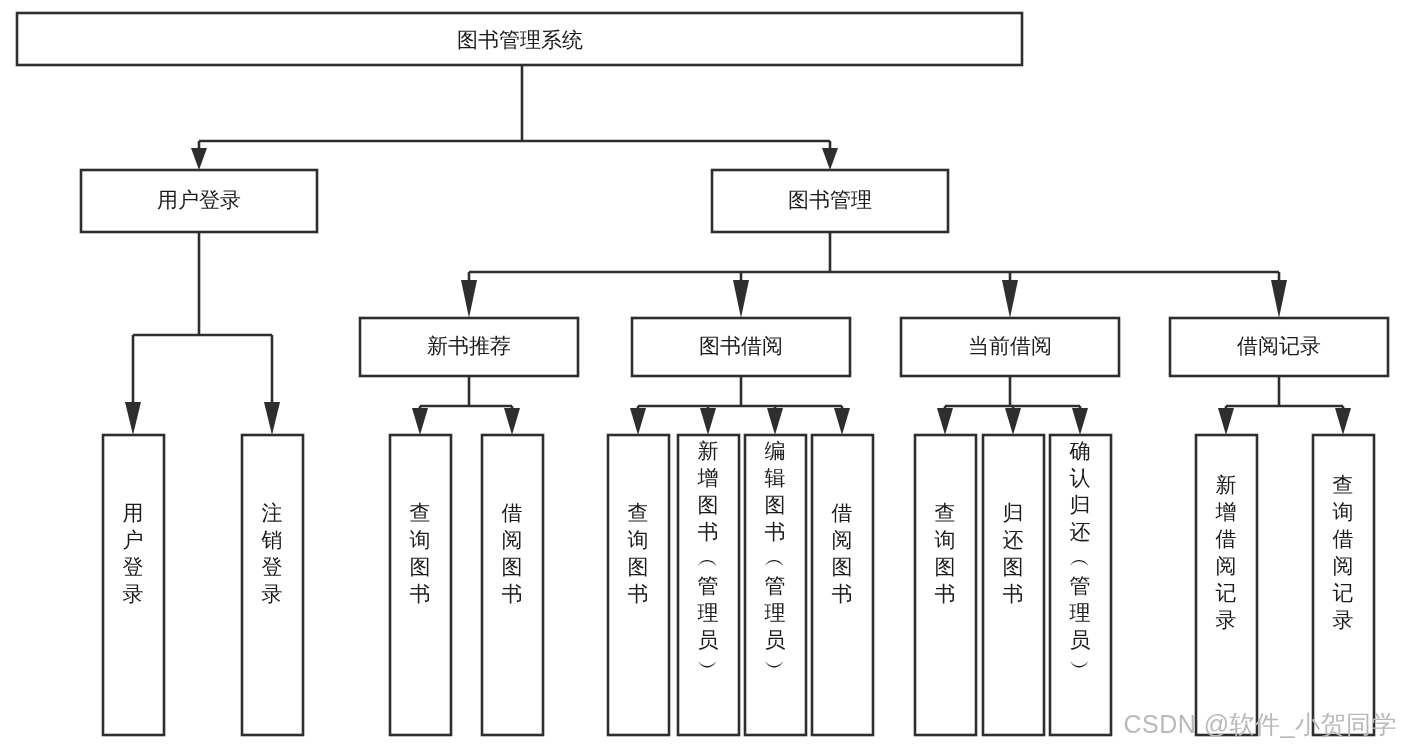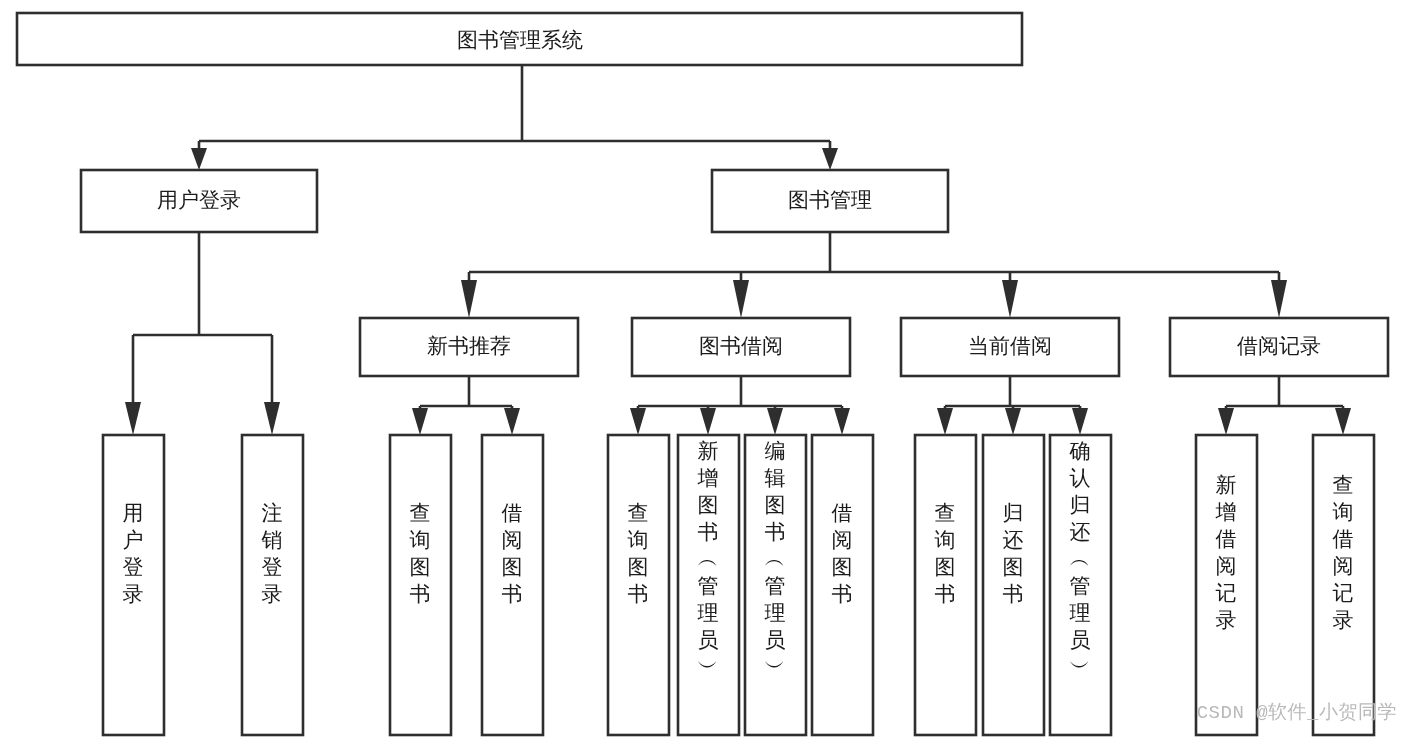--- a/index.html
+++ b/index.html
@@ -53,23 +53,23 @@
     font-family: "DejaVu Sans", "Liberation Sans", sans-serif;
     font-size: 21px;
     text-anchor: middle;
   }
   .node-label-v tspan {
     text-anchor: middle;
   }
   .watermark {
     position: absolute;
     right: 8px;
-    bottom: 22px;
-    font-family: Liberation Mono, monospace;
-    font-size: 19px;
+    bottom: 6px;
+    font-family: Liberation Sans, sans-serif;
+    font-size: 25px;
     color: #b9b9b9;
     letter-spacing: 0.5px;
     white-space: nowrap;
     user-select: none;
   }
 </style>
 </head>
 <body>
 
 <div id="diagram-root">

